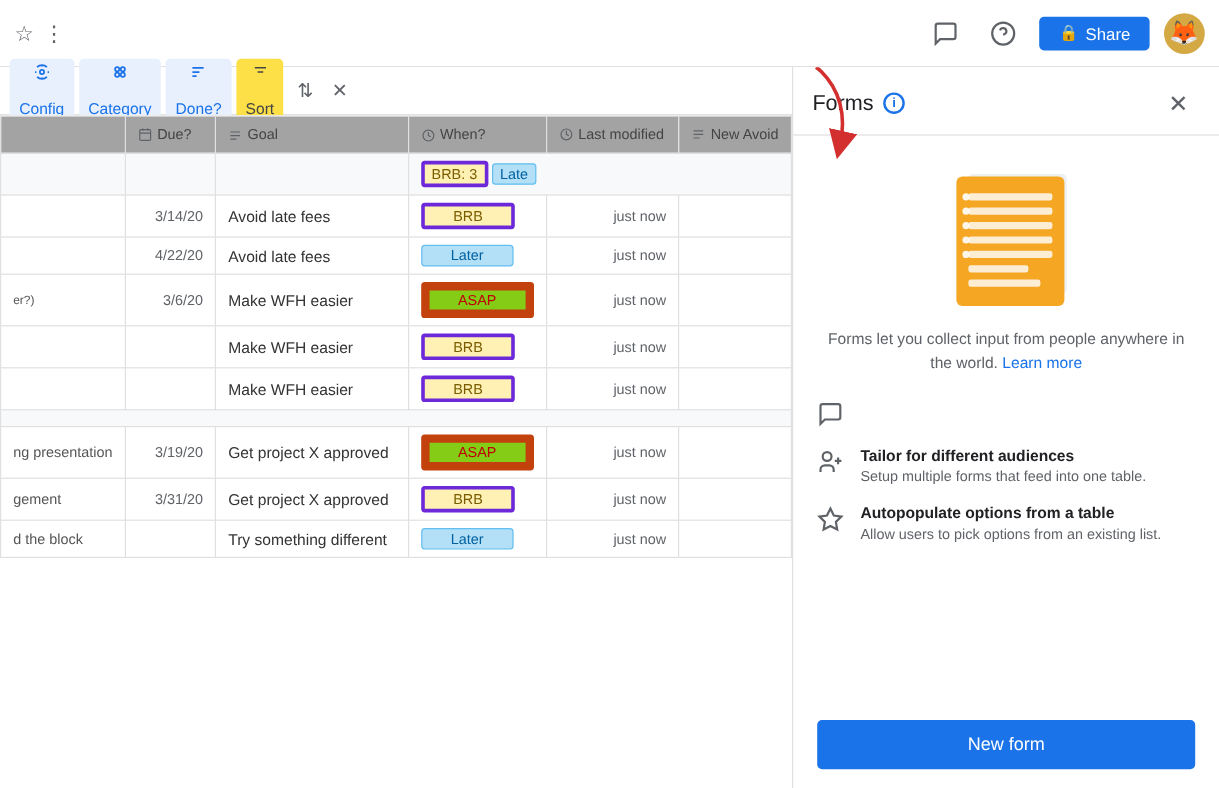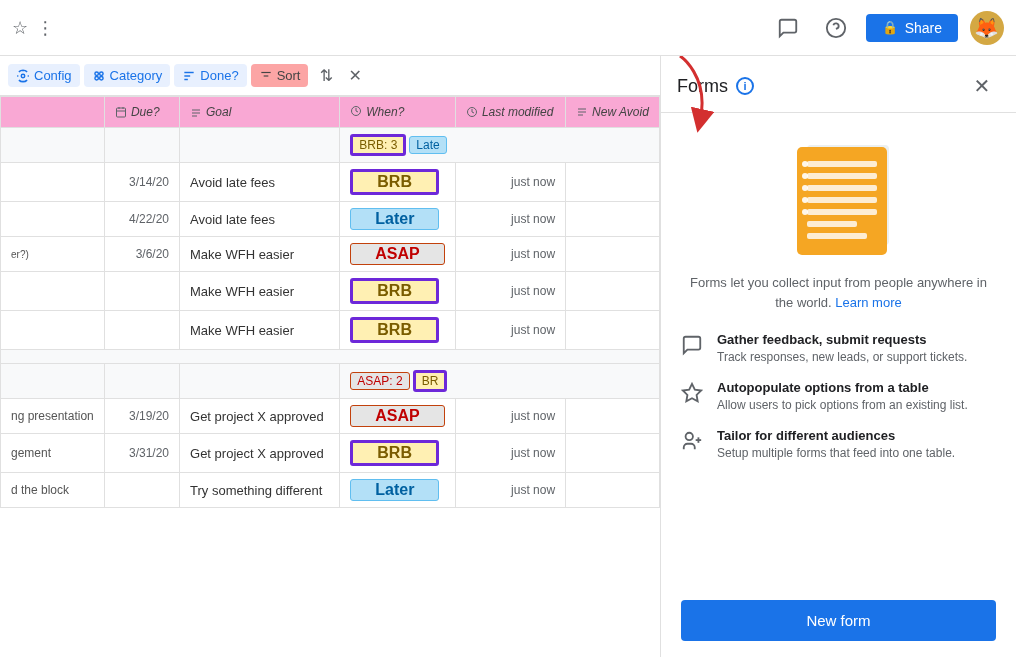--- a/index.html
+++ b/index.html
@@ -71,32 +71,33 @@
       display: flex;
       align-items: center;
       padding: 0 8px;
       gap: 4px;
       border-bottom: 1px solid #e0e0e0;
       background: #fff;
     }
     .filter-chip {
       display: flex;
       align-items: center;
-      gap: 4px;
+      gap: 16px;
       padding: 4px 8px;
       border-radius: 4px;
       font-size: 13px;
       cursor: pointer;
       color: #1a73e8;
       background: #e8f0fe;
       font-weight: 500;
+      flex-direction: column;
     }
     .filter-chip.plain {
       color: #444;
-      background: #fca5a5;
+      background: #fde047;
     }
     .filter-chip.active { background: #e8f0fe; color: #1a73e8; }
     .close-chip { background: none; border: none; cursor: pointer; color: #5f6368; font-size: 16px; margin-left: 4px; }
     .grid-icon-chip {
       margin-left: auto;
       display: flex;
       align-items: center;
       gap: 4px;
       color: #5f6368;
       font-size: 13px;
@@ -110,21 +111,21 @@
       height: calc(657px - 56px - 40px);
       overflow: hidden;
       background: #fff;
       float: left;
     }
     table {
       width: 100%;
       border-collapse: collapse;
       font-size: 13px;
     }
-    thead tr { background: #f9a8d4; font-style: italic; }
+    thead tr { background: #a3a3a3; }
     thead th {
       padding: 8px 10px;
       border: 1px solid #e0e0e0;
       text-align: left;
       font-weight: 500;
       color: #444;
       white-space: nowrap;
       font-size: 12px;
     }
     tbody td {
@@ -136,26 +137,26 @@
     }
     .row-group-header td {
       background: #f8f9fa;
       font-weight: 600;
       color: #555;
     }
     .tag {
       display: inline-block;
       padding: 1px 24px;
       border-radius: 3px;
-      font-size: 16px;
-      font-weight: 700;
+      font-size: 12px;
+      font-weight: 400;
     }
     .tag-brb { background: #fff0b3; color: #7a5c00; border: 3px solid #6d28d9; }
     .tag-later { background: #b3e0f7; color: #0060a0; border: 1px solid #60bef0; }
-    .tag-asap { background: #e5e5e5; color: #c00000; border: 1px solid #c2410c; }
+    .tag-asap { background: #84cc16; color: #c00000; border: 7px solid #c2410c; }
     .tag-small { font-size: 11px; padding: 1px 5px; }
     .just-now { color: #5f6368; font-size: 12px; text-align: right; }
     .group-tags { display: flex; gap: 3px; align-items: center; }
     .count-badge {
       display: inline-block;
       padding: 1px 6px;
       border-radius: 3px;
       font-size: 12px;
       font-weight: 500;
     }
@@ -403,21 +404,21 @@
             <span style="display:flex;align-items:flex-end;gap:4px;">
               <svg width="12" height="12" viewBox="0 0 24 24" fill="none" stroke="#5f6368" stroke-width="2">
                   <line x1="4" y1="6" x2="20" y2="6"></line>
                   <line x1="4" y1="12" x2="20" y2="12"></line>
                   <line x1="4" y1="18" x2="14" y2="18"></line>
                 </svg>
               <span>Goal</span>
             </span>
           </th>
           <th class="col-when">
-            <span style="display:flex;align-items:flex-start;gap:4px;">
+            <span style="display:flex;align-items:flex-end;gap:4px;">
               <svg width="12" height="12" viewBox="0 0 24 24" fill="none" stroke="#5f6368" stroke-width="2">
                   <circle cx="12" cy="12" r="9"></circle>
                   <polyline points="12 6 12 12 16 14"></polyline>
                 </svg>
               <span>When?</span>
             </span>
           </th>
           <th class="col-lastmod">
             <span style="display:flex;align-items:center;gap:4px;">
               <svg width="12" height="12" viewBox="0 0 24 24" fill="none" stroke="#5f6368" stroke-width="2">
@@ -491,31 +492,20 @@
           <td>Make WFH easier</td>
           <td><span class="tag tag-brb">BRB</span></td>
           <td class="just-now">just now</td>
           <td></td>
         </tr>
 
         <tr style="height:14px;background:#f8f9fa;">
           <td colspan="6"></td>
         </tr>
 
-        <tr class="row-group-header">
-          <td></td>
-          <td></td>
-          <td></td>
-          <td colspan="3">
-            <div class="group-tags">
-              <span class="tag tag-asap tag-small count-badge">ASAP: 2</span>
-              <span class="tag tag-brb tag-small count-badge">BR</span>
-            </div>
-          </td>
-        </tr>
 
         <tr>
           <td style="font-size:12px;color:#555;">ng presentation</td>
           <td class="just-now">3/19/20</td>
           <td>Get project X approved</td>
           <td><span class="tag tag-asap">ASAP</span></td>
           <td class="just-now">just now</td>
           <td></td>
         </tr>
         <tr>
@@ -575,50 +565,46 @@
         <span>Forms let you collect input from people anywhere in the world.</span>
         <a href="#">Learn more</a>
       </div>
       <div class="feature-list">
 
         <div class="feature-item">
           <div class="feature-icon">
             <svg width="22" height="22" viewBox="0 0 24 24" fill="none" stroke="#5f6368" stroke-width="2">
                 <path d="M21 15a2 2 0 0 1-2 2H7l-4 4V5a2 2 0 0 1 2-2h14a2 2 0 0 1 2 2z"></path>
               </svg>
-          </div>
-          <div class="feature-text">
-            <div class="feature-title">Gather feedback, submit requests</div>
-            <div class="feature-sub">Track responses, new leads, or support tickets.</div>
-          </div>
-        </div>
-
-        <div class="feature-item">
-          <div class="feature-icon">
-            <svg width="22" height="22" viewBox="0 0 24 24" fill="none" stroke="#5f6368" stroke-width="2">
-                <polygon points="12 2 15.09 8.26 22 9.27 17 14.14 18.18 21.02 12 17.77 5.82 21.02 7 14.14 2 9.27 8.91 8.26 12 2"></polygon>
-              </svg>
-          </div>
-          <div class="feature-text">
-            <div class="feature-title">Autopopulate options from a table</div>
-            <div class="feature-sub">Allow users to pick options from an existing list.</div>
           </div>
         </div>
 
         <div class="feature-item">
           <div class="feature-icon">
             <svg width="22" height="22" viewBox="0 0 24 24" fill="none" stroke="#5f6368" stroke-width="2">
                 <circle cx="9" cy="7" r="4"></circle>
                 <path d="M3 21v-2a4 4 0 0 1 4-4h4a4 4 0 0 1 4 4v2"></path>
                 <line x1="16" y1="11" x2="22" y2="11"></line>
                 <line x1="19" y1="8" x2="19" y2="14"></line>
               </svg>
           </div>
           <div class="feature-text">
             <div class="feature-title">Tailor for different audiences</div>
             <div class="feature-sub">Setup multiple forms that feed into one table.</div>
           </div>
         </div>
+
+        <div class="feature-item">
+          <div class="feature-icon">
+            <svg width="22" height="22" viewBox="0 0 24 24" fill="none" stroke="#5f6368" stroke-width="2">
+                <polygon points="12 2 15.09 8.26 22 9.27 17 14.14 18.18 21.02 12 17.77 5.82 21.02 7 14.14 2 9.27 8.91 8.26 12 2"></polygon>
+              </svg>
+          </div>
+          <div class="feature-text">
+            <div class="feature-title">Autopopulate options from a table</div>
+            <div class="feature-sub">Allow users to pick options from an existing list.</div>
+          </div>
+        </div>
       </div>
       <button class="new-form-btn">New form</button>
     </div>
   </div>
 </div>
 
 </body></html>

